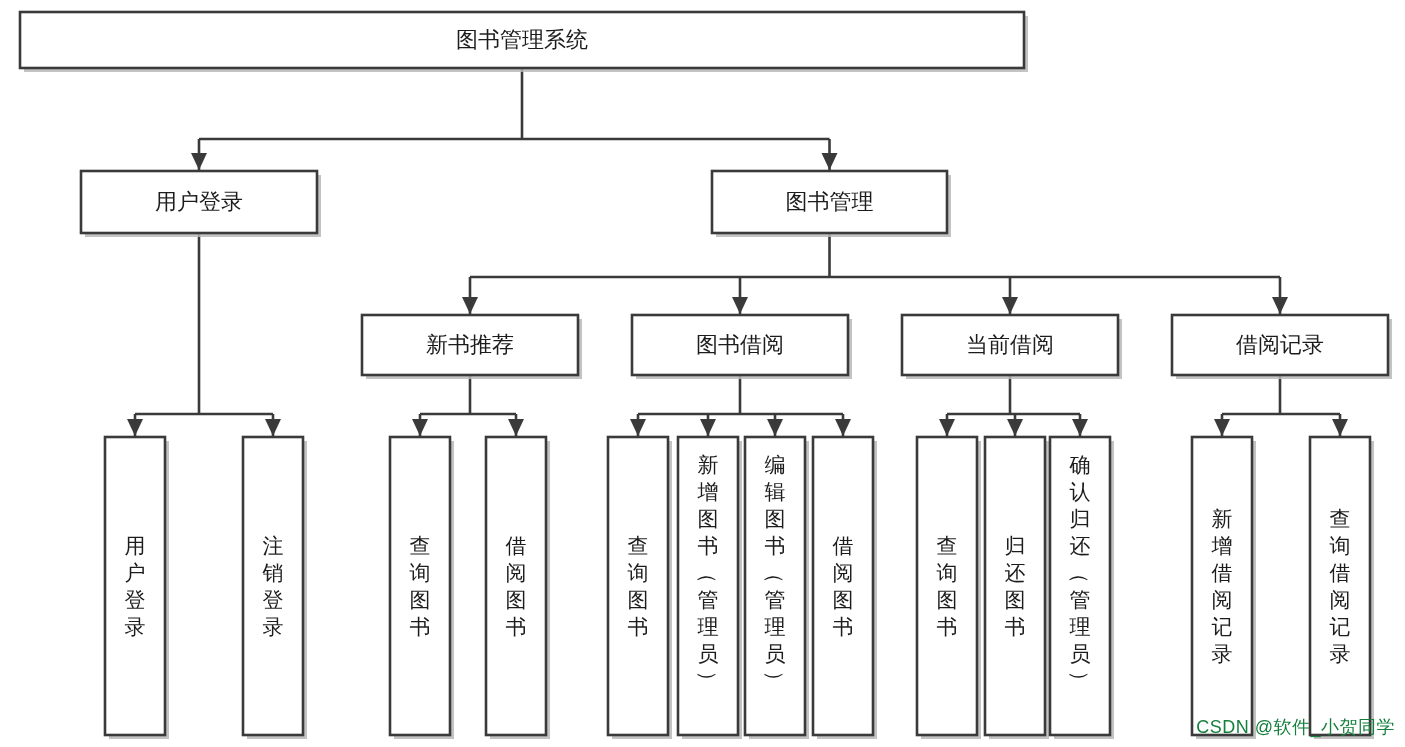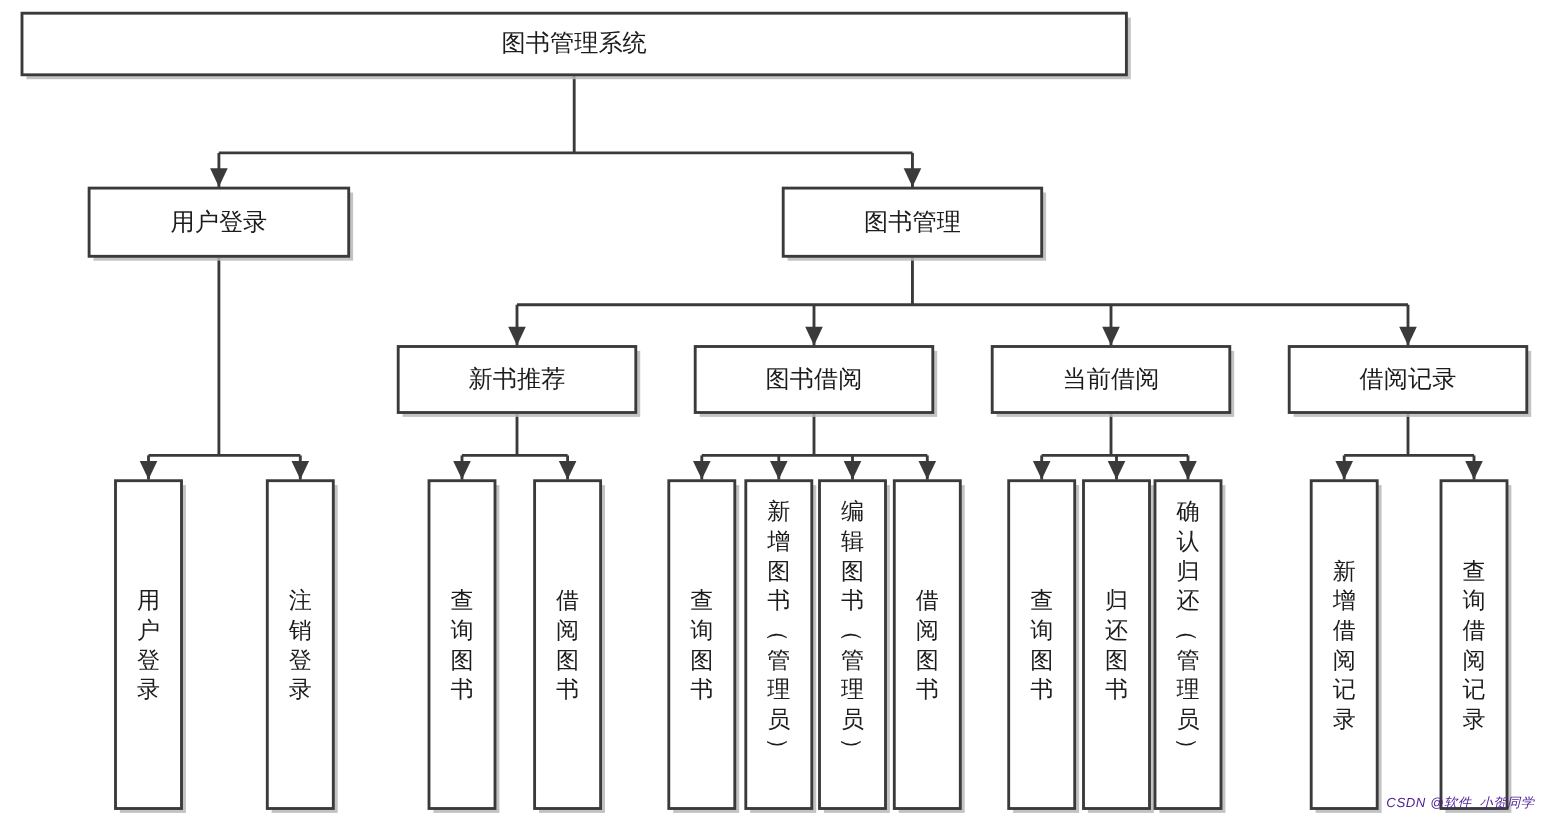--- a/index.html
+++ b/index.html
@@ -56,25 +56,24 @@
     font-family: "Liberation Sans", "DejaVu Sans", sans-serif;
     font-size: 21px;
     fill: #1c1c1c;
     text-anchor: middle;
   }
   .watermark {
     position: absolute;
     right: 10px;
     bottom: 8px;
     font-family: "Liberation Sans", "DejaVu Sans", sans-serif;
-    font-size: 12px;
-    color: #4c1d95;
+    font-size: 18px;
+    color: #15803d;
     white-space: nowrap;
     letter-spacing: 0.5px;
-    font-style: italic;
   }
 </style>
 </head>
 <body>
 
 <div id="diagram-root">
   <svg class="diagram" viewBox="0 0 1405 747" xmlns="http://www.w3.org/2000/svg">
     <g id="edge-layer">
         <g>
           <line x1="522" y1="68" x2="522" y2="139" class="edge"></line>

